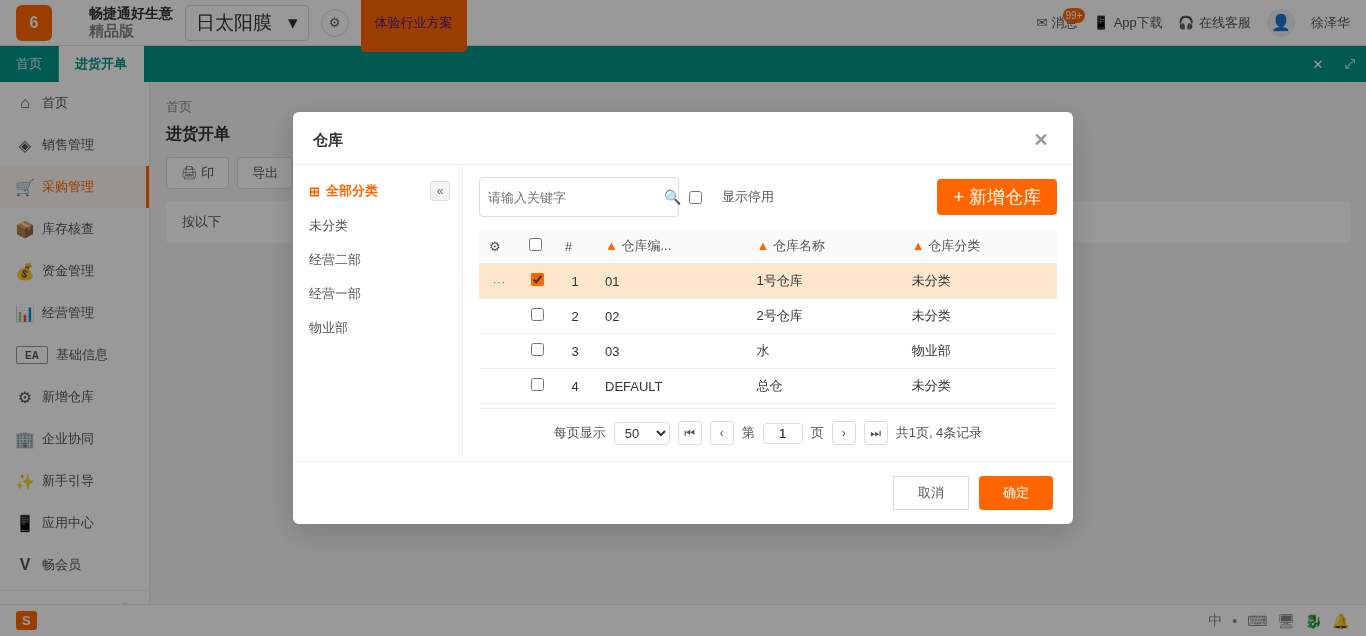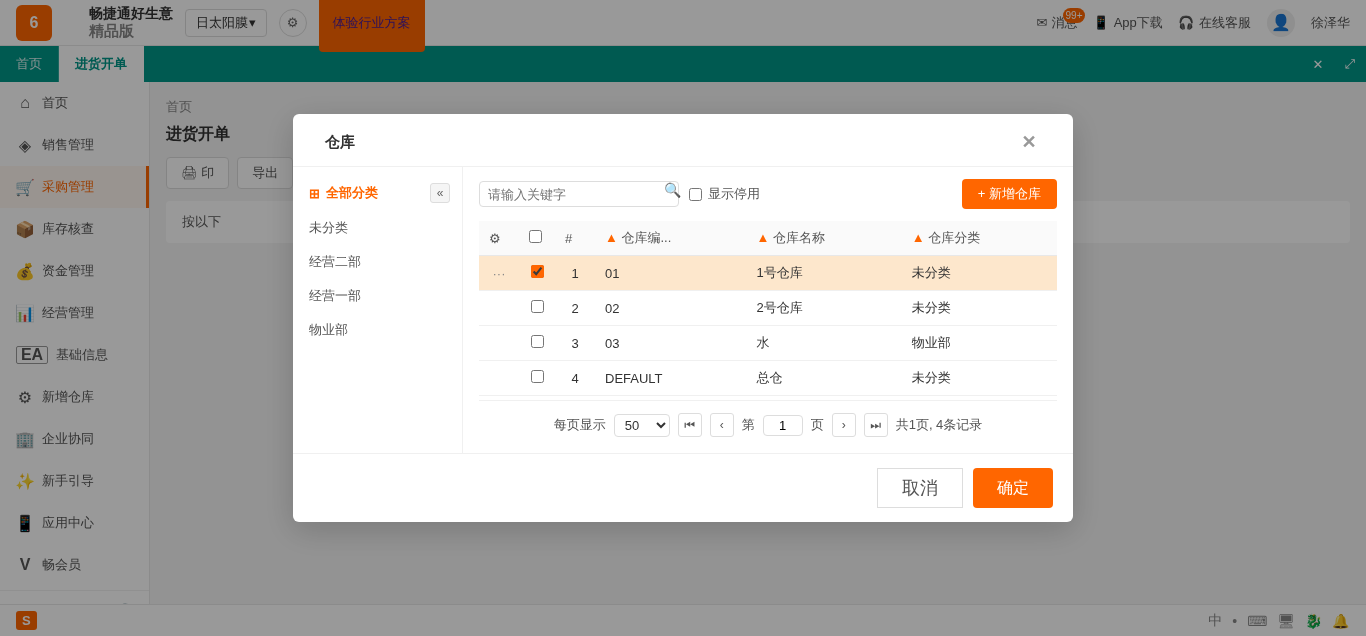--- a/index.html
+++ b/index.html
@@ -18,23 +18,23 @@
     .topbar-logo {
       width: 36px; height: 36px;
       background: #f60;
       border-radius: 6px;
       display: flex; align-items: center; justify-content: center;
       color: #fff; font-weight: bold; font-size: 16px;
     }
     .topbar-brand { font-size: 14px; color: #333; font-weight: bold; line-height: 1.2; margin-left: 25px; }
     .topbar-brand small { font-size: 15px; color: #888; display: block; }
     .topbar-company {
-      display: flex; align-items: center; gap: 1px;
+      display: flex; align-items: center; gap: 16px;
       border: 1px solid #ddd; border-radius: 4px;
-      padding: 4px 10px; cursor: pointer; color: #333; font-size: 13px; text-align: center;
+      padding: 4px 10px; cursor: pointer; color: #333; font-size: 19px; text-align: center;
     }
     .topbar-gear {
       width: 28px; height: 28px; border-radius: 50%; border: 1px solid #ddd;
       display: flex; align-items: center; justify-content: center; cursor: pointer; color: #666;
     }
     .topbar-trial {
       background: #f60; color: #4c1d95; border: none; border-radius: 4px;
       padding: 20px 14px; cursor: pointer; font-size: 13px;
     }
     .topbar-spacer { flex: 1; }
@@ -117,21 +117,21 @@
       background: #fff;
       border-radius: 6px;
       width: 780px;
       max-height: 560px;
       display: flex;
       flex-direction: column;
       box-shadow: 0 8px 32px rgba(0,0,0,0.18);
     }
     .modal-header {
       display: flex; align-items: center; justify-content: space-between;
-      padding: 16px 32px 12px;
+      padding: 16px 20px 12px;
       border-bottom: 1px solid #f0f0f0;
       font-size: 15px; font-weight: bold; color: #333;
     }
     .modal-close {
       cursor: pointer; color: #999; font-size: 18px; line-height: 1;
       width: 24px; height: 24px; display: flex; align-items: center; justify-content: center;
     }
     .modal-body { display: flex; flex: 1; overflow: hidden; }
 
     
@@ -153,30 +153,30 @@
       cursor: pointer; color: #666; font-size: 12px;
     }
     .cat-item {
       padding: 8px 16px; cursor: pointer; color: #555; font-size: 13px;
     }
 
     
     .modal-content { flex: 1; display: flex; flex-direction: column; padding: 12px 16px; overflow: hidden; }
     .modal-toolbar { display: flex; align-items: center; gap: 10px; margin-bottom: 12px; }
     .search-box {
-      display: flex; 
+      display: flex; align-items: center;
       border: 1px solid #ddd; border-radius: 4px; padding: 0 8px;
-      background: #fff; width: 200px; height: 26px;
+      background: #fff; width: 200px; height: 40px;
     }
     .search-box input {
       border: none; outline: none; flex: 1; font-size: 13px; color: #333;
     }
     .search-icon { color: #bbb; font-size: 14px; cursor: pointer; }
-    .checkbox-label { display: flex; align-items: center; gap: 6px; color: #555; font-size: 13px; cursor: pointer; }
-    .modal-add-btn { background: #f60; color: #fff; border: none; border-radius: 4px; padding: 6px 16px; cursor: pointer; font-size: 13px; margin-left: auto; }
+    .checkbox-label { display: flex; align-items: center; gap: 20px; color: #555; font-size: 13px; cursor: pointer; }
+    .modal-add-btn { background: #f60; color: #fff; border: none; border-radius: 4px; padding: 6px 16px; cursor: pointer; font-size: 18px; margin-left: auto; }
 
     
     .data-table { width: 100%; border-collapse: collapse; font-size: 13px; }
     .data-table th {
       background: #fafafa; color: #555; text-align: left;
       padding: 8px 10px; border-bottom: 1px solid #e8e8e8; font-weight: normal;
     }
     .data-table td {
       padding: 8px 10px; border-bottom: 1px solid #f0f0f0; color: #333;
     }
@@ -205,22 +205,22 @@
       width: 40px; text-align: center; border: 1px solid #ddd; border-radius: 4px;
       padding: 2px 4px; font-size: 13px;
     }
 
     
     .modal-footer {
       display: flex; justify-content: flex-end; gap: 10px;
       padding: 14px 20px;
       border-top: 1px solid #f0f0f0;
     }
-    .btn-cancel { background: #fff; color: #555; border: 1px solid #ddd; border-radius: 0; padding: 7px 24px; cursor: pointer; font-size: 18px; }
-    .btn-confirm { background: #f60; color: #fff; border: none; border-radius: 4px; padding: 7px 24px; cursor: pointer; font-size: 16px; }
+    .btn-cancel { background: #fff; color: #555; border: 1px solid #ddd; border-radius: 0; padding: 7px 24px; cursor: pointer; font-size: 13px; }
+    .btn-confirm { background: #f60; color: #fff; border: none; border-radius: 4px; padding: 7px 24px; cursor: pointer; font-size: 13px; }
 
     
     .statusbar {
       position: fixed; bottom: 0; left: 0; right: 0; height: 32px;
       background: #fff; border-top: 1px solid #e8e8e8;
       display: flex; align-items: center; justify-content: space-between;
       padding: 0 16px; z-index: 500;
     }
     .statusbar-left { display: flex; align-items: center; gap: 8px; }
     .statusbar-right { display: flex; align-items: center; gap: 10px; color: #888; font-size: 14px; }
@@ -308,21 +308,21 @@
     </div>
     <div class="sidebar-item">
       <span class="sidebar-icon">💰</span>
       <span>资金管理</span>
     </div>
     <div class="sidebar-item">
       <span class="sidebar-icon">📊</span>
       <span>经营管理</span>
     </div>
     <div class="sidebar-item">
-      <span class="sidebar-icon" style="font-size:16px;font-weight:bold;color:#555;border:1px solid #999;padding:1px 15px;border-radius:2px;">EA</span>
+      <span class="sidebar-icon" style="font-size:10px;font-weight:bold;color:#555;border:1px solid #999;padding:1px 15px;border-radius:2px;">EA</span>
       <span>基础信息</span>
     </div>
     <div class="sidebar-item">
       <span class="sidebar-icon">⚙</span>
       <span>新增仓库</span>
     </div>
     <div class="sidebar-item">
       <span class="sidebar-icon">🏢</span>
       <span>企业协同</span>
     </div>

